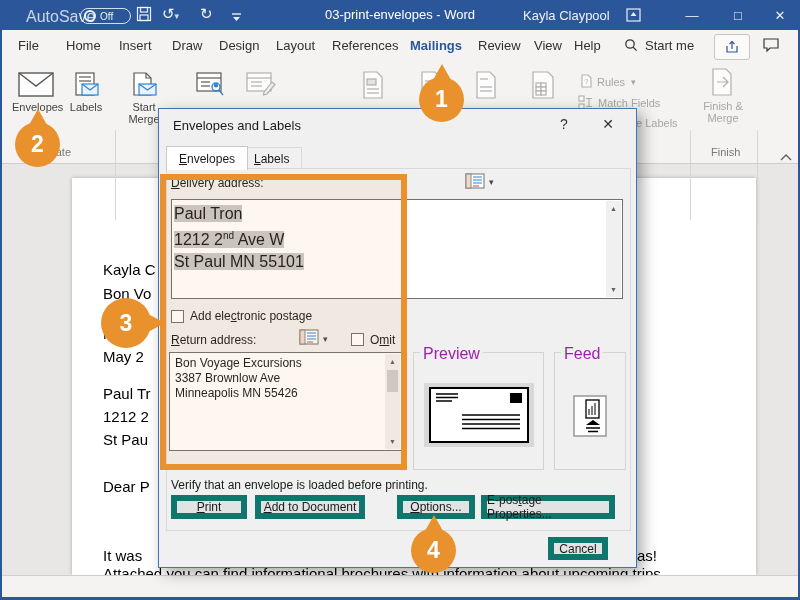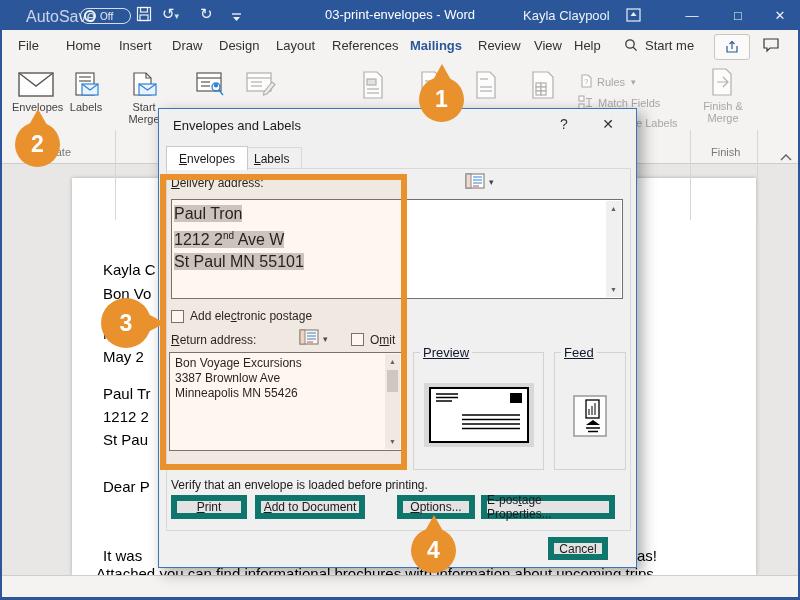--- a/index.html
+++ b/index.html
@@ -51,21 +51,21 @@
       border:1px solid #d9d9d9;border-bottom:none;background:#f0f0f0;box-sizing:border-box;}
   .dtab-active{background:#fff;height:24px;top:37px;z-index:2;border-color:#c9c9c9;}
   .tabpage{left:7px;top:59px;width:463px;height:361px;border:1px solid #d9d9d9;background:#f0f0f0;}
   .accel{display:inline-block;}
   .accel::first-letter{text-decoration:underline;}
   .ubox{border:1px solid #707070;background:#fff;box-sizing:border-box;}
   .dlg-btn{background:#e3e3e3;border:6px solid #0f766e;display:flex;align-items:center;
       justify-content:center;font-size:12px;color:#1a1a1a;box-sizing:border-box;}
   .sel{background:#c9c9c9;}
   .fieldset{border:1px solid #d5d3d1;box-sizing:border-box;}
-  .legend{position:absolute;top:-8px;left:6px;background:#f0f0f0;padding:0 3px;font-size:13px;color:#0f172a;text-decoration:underline;}
+  .legend{position:absolute;top:-8px;left:6px;background:#f0f0f0;padding:0 3px;font-size:16px;color:#a21caf;}
   .chk{width:13px;height:13px;background:#fff;border:1px solid #707070;box-sizing:border-box;}
   .scroll{position:absolute;top:1px;right:1px;bottom:1px;width:15px;background:#f0f0f0;}
   .scr-arrow{position:absolute;left:0;width:15px;height:15px;display:flex;align-items:center;
       justify-content:center;font-size:7px;color:#5f5f5f;background:#f0f0f0;}
   .scr-thumb{position:absolute;left:2px;width:11px;background:#cdcdcd;}
   .ddown{font-size:9px;color:#444;}
   
   .callout{border-radius:50%;background:#E8912D;color:#fff;display:flex;align-items:center;
       justify-content:center;font-weight:bold;font-size:23px;z-index:60;}
   .tail-up::before{content:"";position:absolute;top:-13px;left:50%;transform:translateX(-50%);
@@ -309,21 +309,21 @@
 <div class="abs doc-line" style="left:103px;top:261px;">Kayla C</div>
 <div class="abs doc-line" style="left:103px;top:285px;">Bon Vo</div>
 <div class="abs doc-line" style="left:103px;top:325px;">Minne</div>
 <div class="abs doc-line" style="left:103px;top:348px;">May 2</div>
 <div class="abs doc-line" style="left:103px;top:385px;">Paul Tr</div>
 <div class="abs doc-line" style="left:103px;top:408px;">1212 2</div>
 <div class="abs doc-line" style="left:103px;top:431px;">St Pau</div>
 <div class="abs doc-line" style="left:103px;top:478px;">Dear P</div>
 <div class="abs doc-line" style="left:103px;top:547px;">It was</div>
 <div class="abs doc-line" style="left:637px;top:547px;">as!</div>
-<div class="abs doc-line doc-clip" style="left:96px;top:565px;width:600px;height:10px;">Attached you can find informational brochures with information about upcoming trips.</div>
+<div class="abs doc-line doc-clip" style="left:103px;top:565px;width:600px;height:10px;">Attached you can find informational brochures with information about upcoming trips.</div>
 
 <div class="abs statusbar"></div>
 <div class="abs sb-ico" style="left:514px;">
   <svg width="16" height="13" viewBox="0 0 16 13">
       <path d="M1 2 C4 0.5 7 1 8 2.5 C9 1 12 0.5 15 2 V11.5 C12 10 9 10.5 8 12 C7 10.5 4 10 1 11.5 Z" fill="none" stroke="#5f5d5b" stroke-width="1.2"></path>
       <line x1="8" y1="2.5" x2="8" y2="11.5" stroke="#5f5d5b" stroke-width="1"></line>
     </svg>
 </div>
 <div class="abs sb-ico" style="left:546px;background:#d6d4d2;">
   <svg width="13" height="14" viewBox="0 0 13 14">

